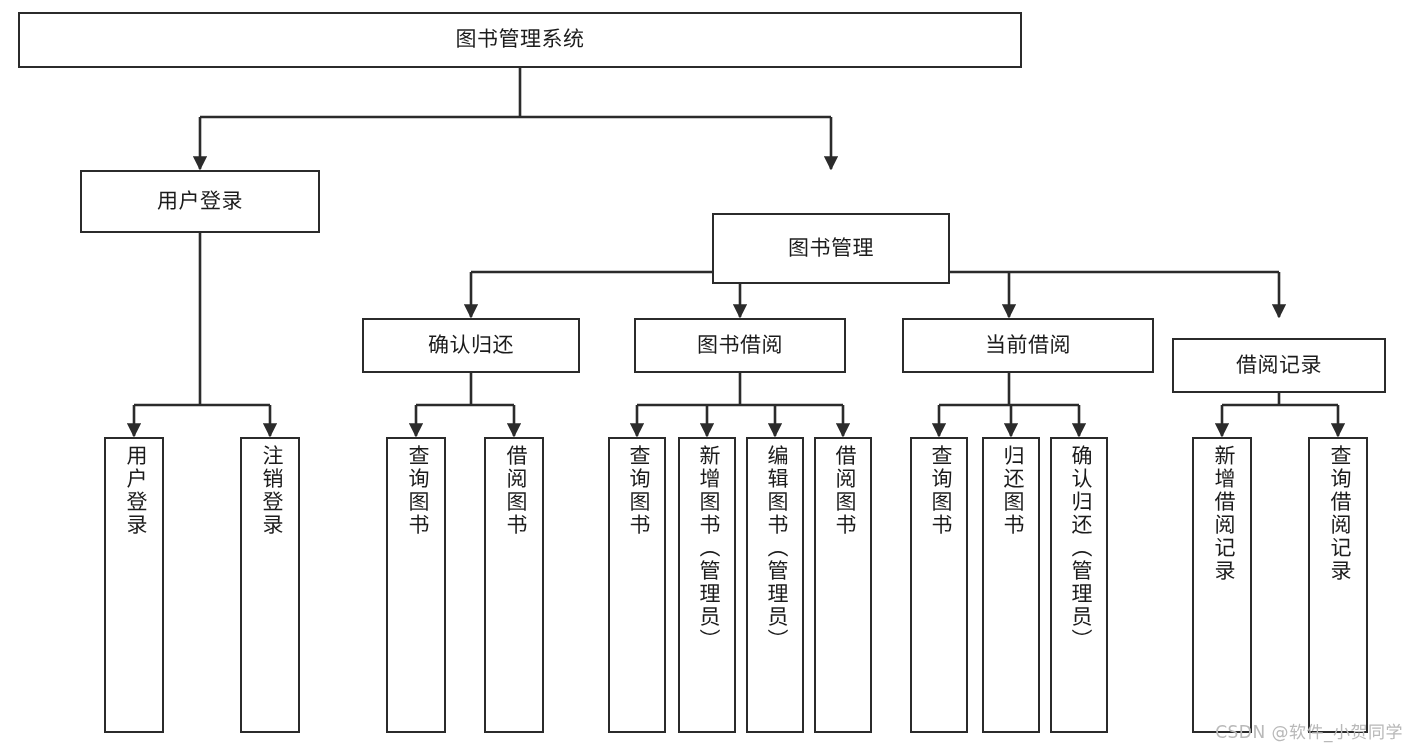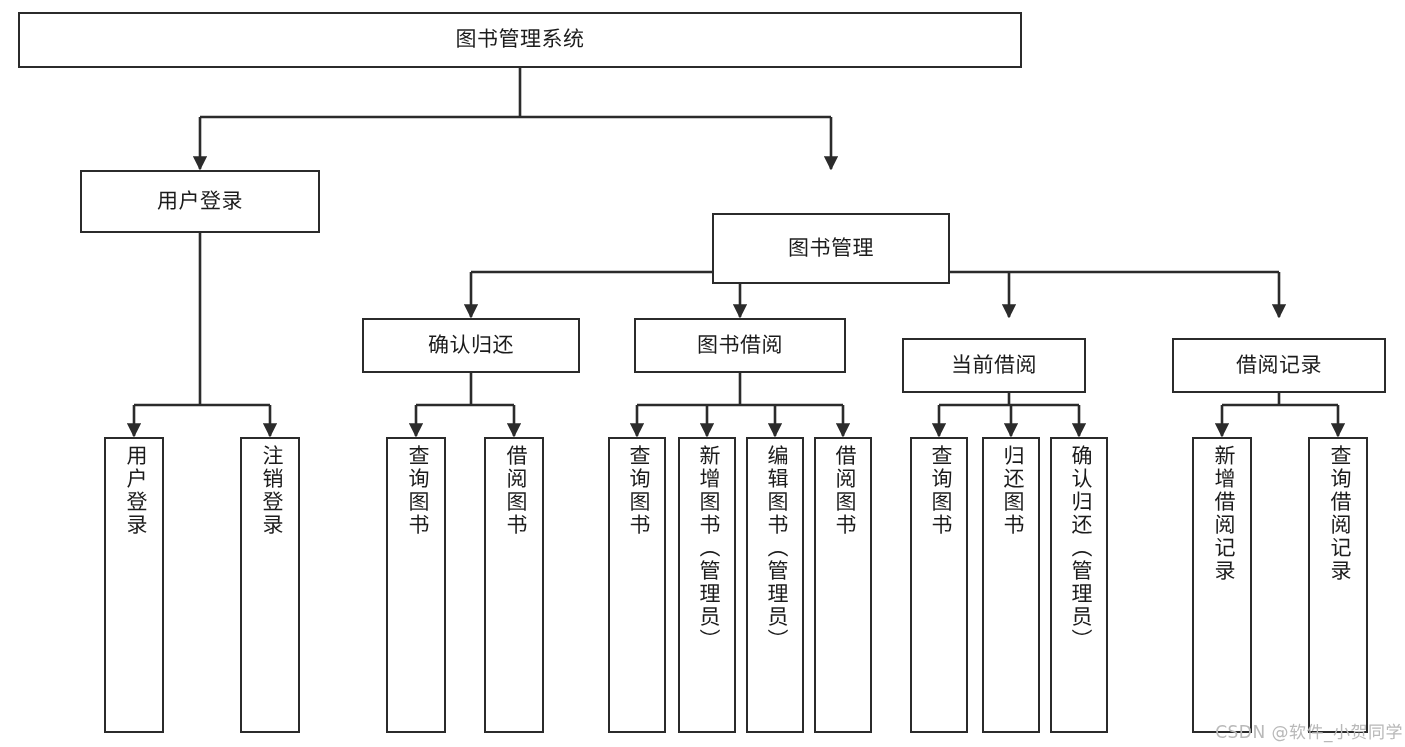--- a/index.html
+++ b/index.html
@@ -129,21 +129,21 @@
       </div>
       <div class="node" style="left: 712px; top: 170px; width: 238px; height: 71px; margin-top: 43px;">
         <div class="node-label">图书管理</div>
       </div>
       <div class="node" style="left: 362px; top: 318px; width: 218px; height: 55px;">
         <div class="node-label">确认归还</div>
       </div>
       <div class="node" style="left: 634px; top: 318px; width: 212px; height: 55px;">
         <div class="node-label">图书借阅</div>
       </div>
-      <div class="node" style="left: 902px; top: 318px; width: 184px; height: 55px; margin-top: 20px;">
+      <div class="node" style="left: 902px; top: 318px; width: 252px; height: 55px;">
         <div class="node-label">当前借阅</div>
       </div>
       <div class="node" style="left: 1172px; top: 318px; width: 214px; height: 55px; margin-top: 20px;">
         <div class="node-label">借阅记录</div>
       </div>
       <div class="node vertical" style="left: 104px; top: 437px; width: 60px; height: 296px;">
         <div class="node-label">用户登录</div>
       </div>
       <div class="node vertical" style="left: 240px; top: 437px; width: 60px; height: 296px;">
         <div class="node-label">注销登录</div>

